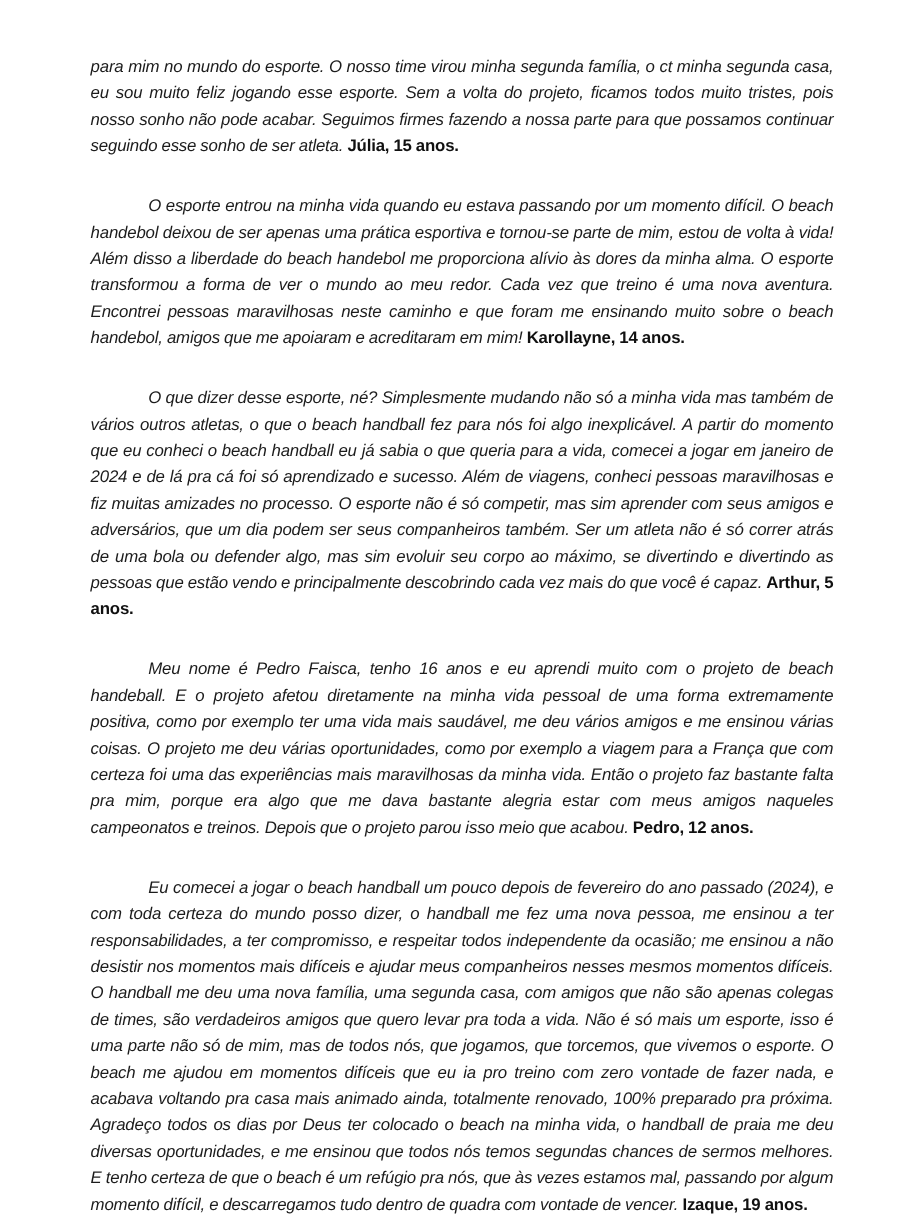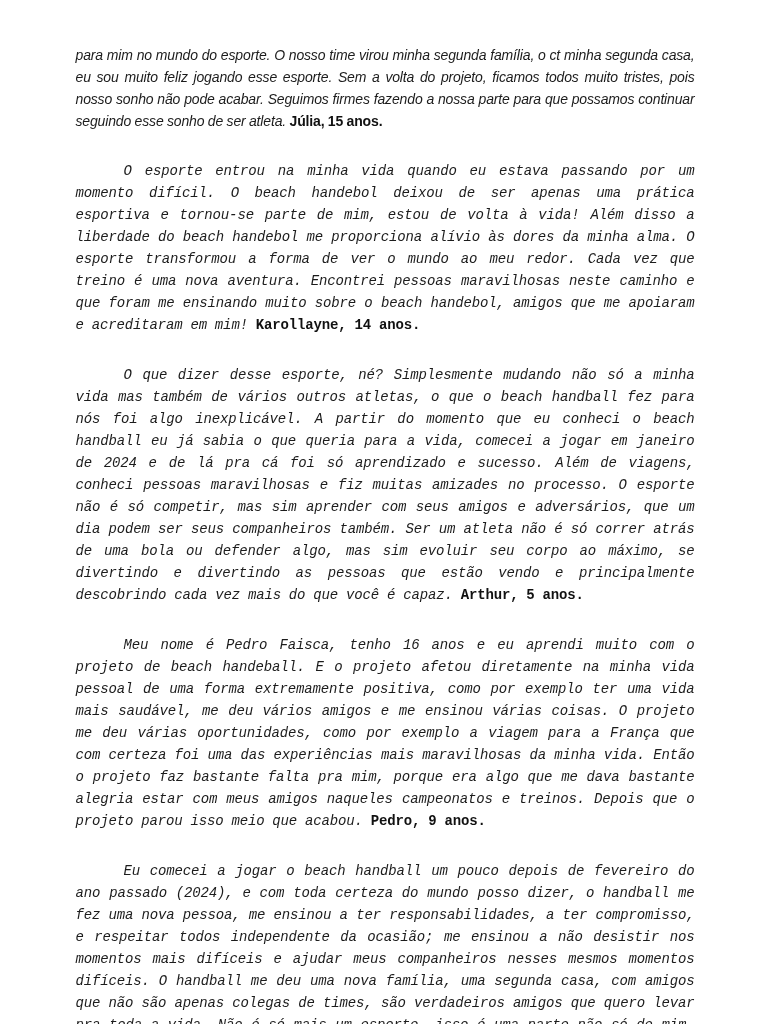--- a/index.html
+++ b/index.html
@@ -24,21 +24,20 @@
     font-size: 14px;
     line-height: 22px;
     letter-spacing: -0.15px;
     word-spacing: -0.3px;
     color: #1c1c1c;
     text-align: justify;
     text-justify: inter-word;
   }
   .para.indent {
     text-indent: 48px;
-    font-family: Liberation Mono, monospace;
   }
   .para:last-child {
     margin-bottom: 0;
   }
   .author {
     font-style: normal;
     font-weight: 700;
     color: #111111;
   }
 </style>
@@ -57,21 +56,21 @@
     <span class="author">Karollayne, 14 anos.</span>
   </p>
 
   <p class="para indent">
     <span>O que dizer desse esporte, né? Simplesmente mudando não só a minha vida mas também de vários outros atletas, o que o beach handball fez para nós foi algo inexplicável. A partir do momento que eu conheci o beach handball eu já sabia o que queria para a vida, comecei a jogar em janeiro de 2024 e de lá pra cá foi só aprendizado e sucesso. Além de viagens, conheci pessoas maravilhosas e fiz muitas amizades no processo. O esporte não é só competir, mas sim aprender com seus amigos e adversários, que um dia podem ser seus companheiros também. Ser um atleta não é só correr atrás de uma bola ou defender algo, mas sim evoluir seu corpo ao máximo, se divertindo e divertindo as pessoas que estão vendo e principalmente descobrindo cada vez mais do que você é capaz.</span>
     <span class="author">Arthur, 5 anos.</span>
   </p>
 
   <p class="para indent">
     <span>Meu nome é Pedro Faisca, tenho 16 anos e eu aprendi muito com o projeto de beach handeball. E o projeto afetou diretamente na minha vida pessoal de uma forma extremamente positiva, como por exemplo ter uma vida mais saudável, me deu vários amigos e me ensinou várias coisas. O projeto me deu várias oportunidades, como por exemplo a viagem para a França que com certeza foi uma das experiências mais maravilhosas da minha vida. Então o projeto faz bastante falta pra mim, porque era algo que me dava bastante alegria estar com meus amigos naqueles campeonatos e treinos. Depois que o projeto parou isso meio que acabou.</span>
-    <span class="author">Pedro, 9 anos.</span>
+    <span class="author">Pedro, 12 anos.</span>
   </p>
 
   <p class="para indent">
     <span>Eu comecei a jogar o beach handball um pouco depois de fevereiro do ano passado (2024), e com toda certeza do mundo posso dizer, o handball me fez uma nova pessoa, me ensinou a ter responsabilidades, a ter compromisso, e respeitar todos independente da ocasião; me ensinou a não desistir nos momentos mais difíceis e ajudar meus companheiros nesses mesmos momentos difíceis. O handball me deu uma nova família, uma segunda casa, com amigos que não são apenas colegas de times, são verdadeiros amigos que quero levar pra toda a vida. Não é só mais um esporte, isso é uma parte não só de mim, mas de todos nós, que jogamos, que torcemos, que vivemos o esporte. O beach me ajudou em momentos difíceis que eu ia pro treino com zero vontade de fazer nada, e acabava voltando pra casa mais animado ainda, totalmente renovado, 100% preparado pra próxima. Agradeço todos os dias por Deus ter colocado o beach na minha vida, o handball de praia me deu diversas oportunidades, e me ensinou que todos nós temos segundas chances de sermos melhores. E tenho certeza de que o beach é um refúgio pra nós, que às vezes estamos mal, passando por algum momento difícil, e descarregamos tudo dentro de quadra com vontade de vencer.</span>
     <span class="author">Izaque, 19 anos.</span>
   </p>
 
 </div>
 
 </body></html>

